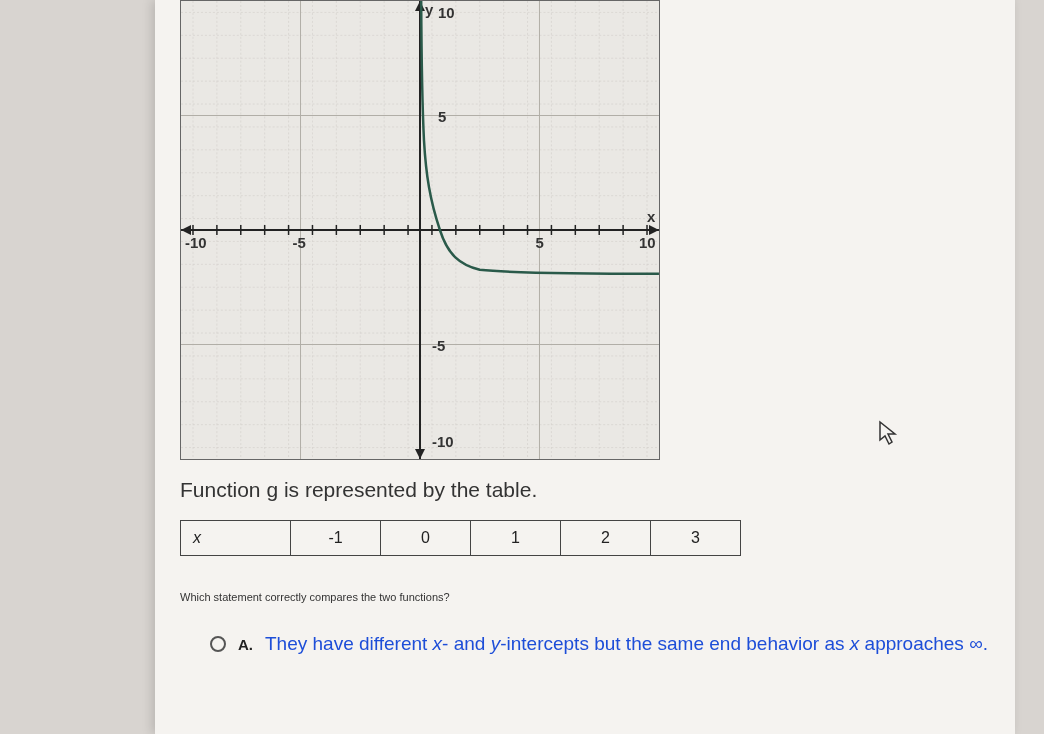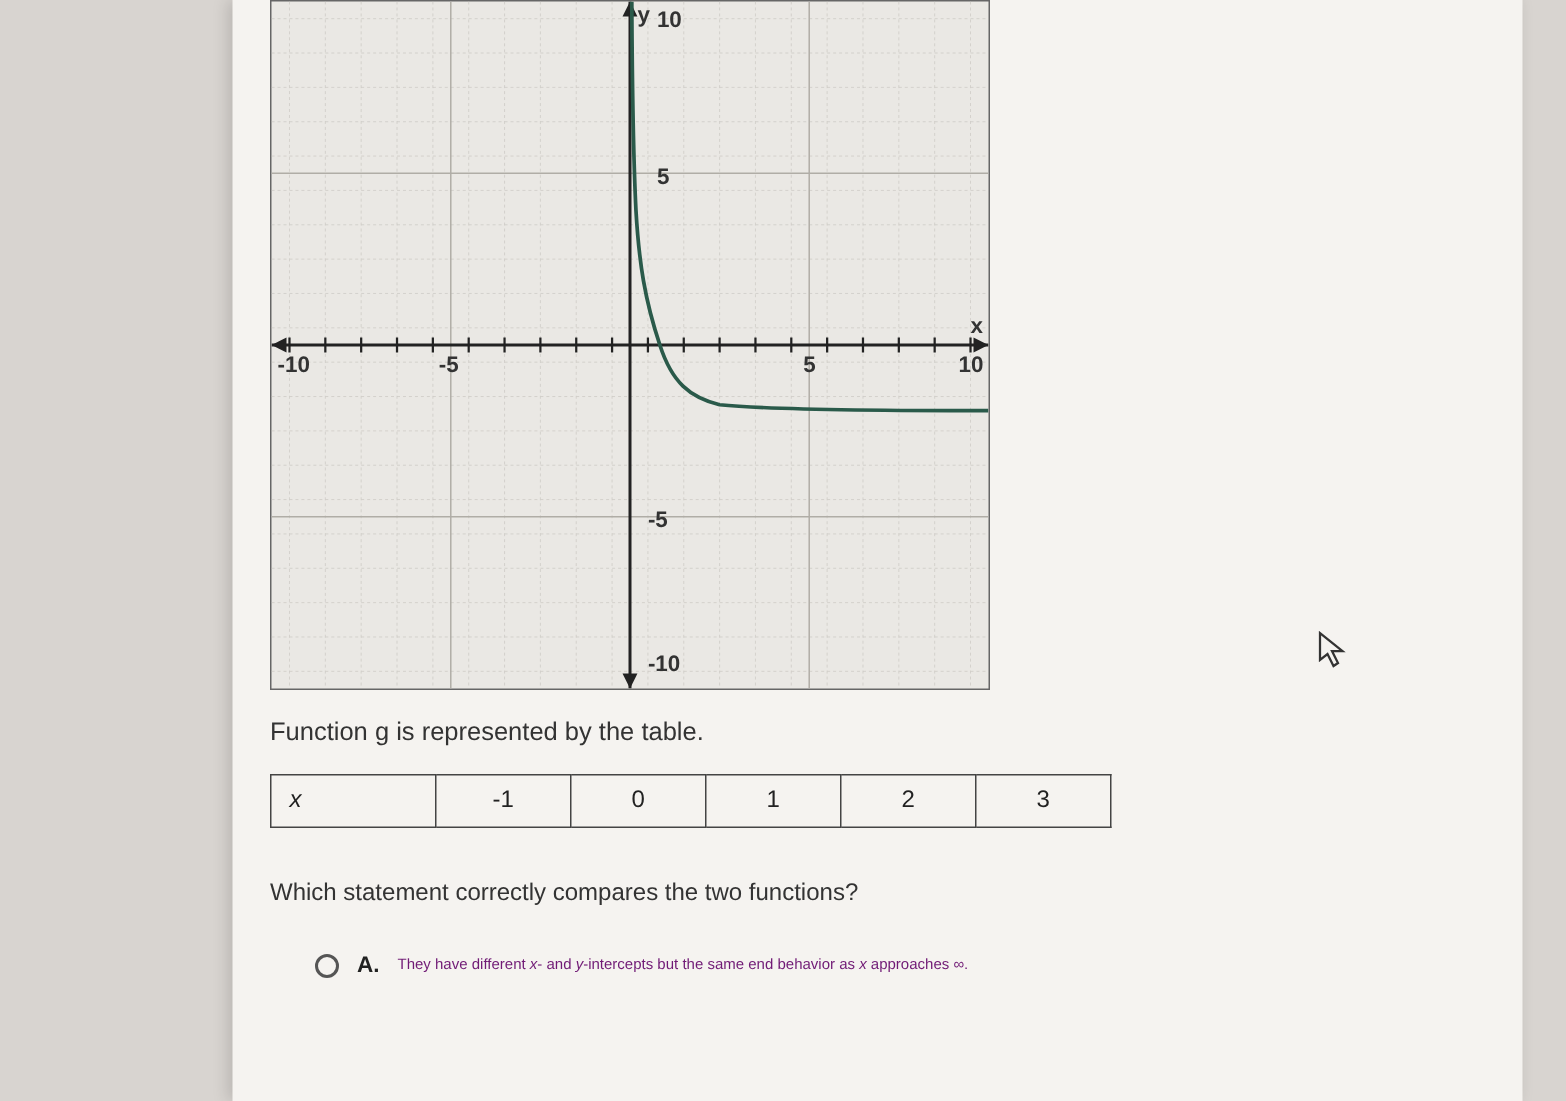--- a/index.html
+++ b/index.html
@@ -27,21 +27,21 @@
       background: #eae8e4;
       border: 1px solid #666;
       position: relative;
       margin-bottom: 18px;
     }
     .grid-svg {
       width: 100%;
       height: 100%;
     }
     .description {
-      font-size: 17px;
+      font-size: 21px;
       color: #333;
       margin-bottom: 18px;
     }
     .data-table {
       border-collapse: collapse;
       margin-bottom: 35px;
     }
     .data-table td {
       border: 1px solid #444;
       text-align: center;
@@ -62,21 +62,21 @@
       flex-direction: column;
       align-items: center;
       vertical-align: middle;
       font-size: 13px;
       line-height: 1;
     }
     .frac .num { border-bottom: 1px solid #222; padding: 0 2px 1px; }
     .frac .den { padding-top: 1px; }
     .frac-wrap { white-space: nowrap; }
     .question {
-      font-size: 16px;
+      font-size: 11px;
       color: #333;
       margin-bottom: 30px;
     }
     .answer-row {
       display: flex;
       align-items: center;
       gap: 12px;
       padding-left: 30px;
     }
     .radio {
@@ -85,22 +85,22 @@
       border: 2px solid #555;
       border-radius: 50%;
       flex-shrink: 0;
     }
     .answer-label {
       font-weight: bold;
       font-size: 15px;
       color: #222;
     }
     .answer-text {
-      font-size: 10px;
-      color: #701a75;
+      font-size: 19px;
+      color: #1d4ed8;
     }
     .answer-text .var { font-style: italic; }
     .cursor-icon {
       position: absolute;
       left: 878px;
       top: 420px;
       font-size: 24px;
       color: #333;
     }
   </style>

